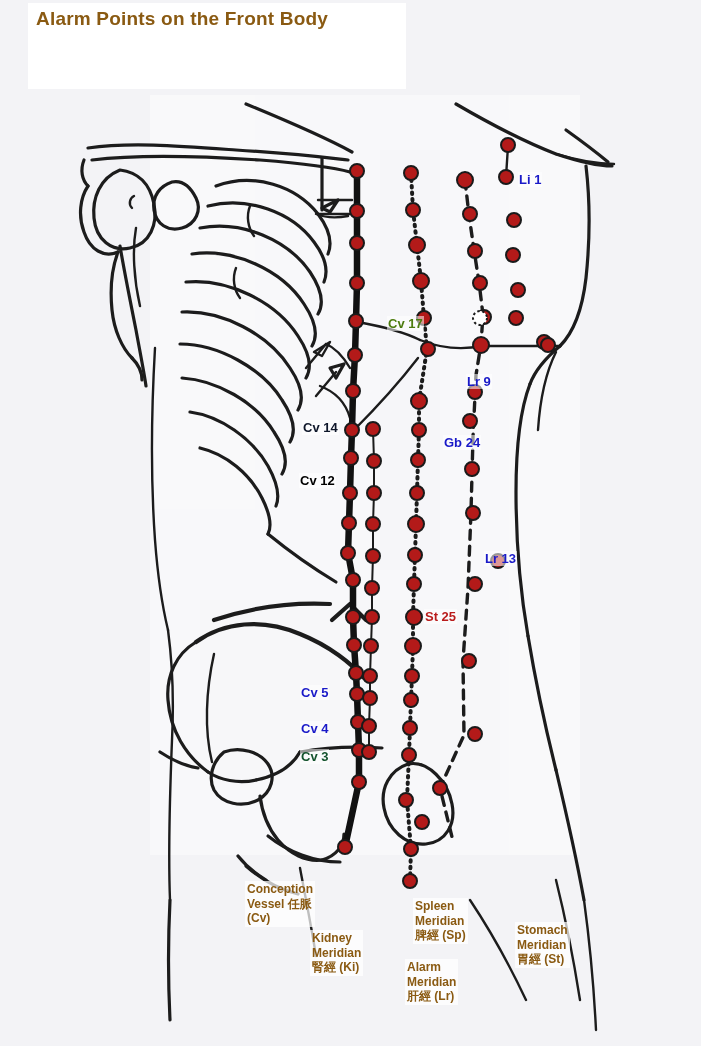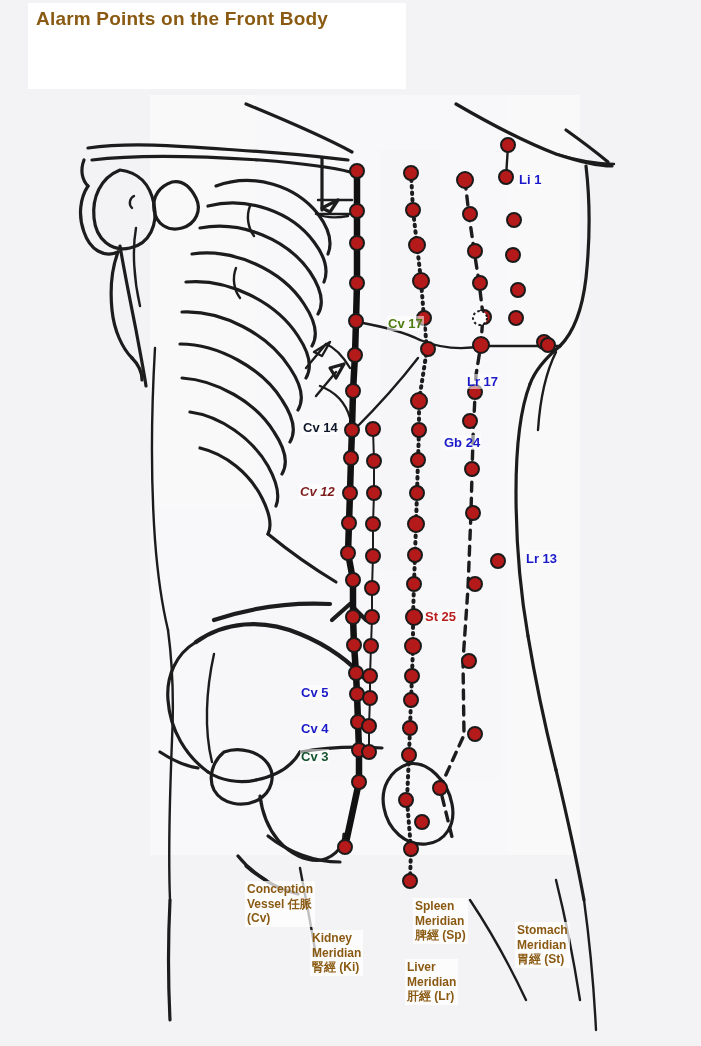--- a/index.html
+++ b/index.html
@@ -284,41 +284,41 @@
 
     <circle id="hollow-pt" cx="480" cy="318" r="7" fill="#ffffff" stroke="#1c1c1c" stroke-width="2" stroke-dasharray="2.5 2.5"></circle>
   </svg>
 
   <div class="titlebox"></div>
   <div class="title-en">Alarm Points on the Front Body</div>
 
   <div id="labels-layer">
       <div class="ptlabel" style="left: 518px; top: 172px; color: rgb(26, 26, 200);">Li 1</div>
       <div class="ptlabel" style="left: 368px; top: 316px; color: #4d7c0f; margin-left: 19px;">Cv 17</div>
-      <div class="ptlabel" style="left: 466px; top: 374px; color: rgb(26, 26, 200);">Lr 17</div>
+      <div class="ptlabel" style="left: 466px; top: 374px; color: rgb(26, 26, 200);">Lr 9</div>
       <div class="ptlabel" style="left: 443px; top: 435px; color: rgb(26, 26, 200);">Gb 24</div>
       <div class="ptlabel" style="left: 302px; top: 420px; color: #0f172a; text-align: right;">Cv 14</div>
-      <div class="ptlabel" style="left: 299px; top: 484px; color: #7f1d1d; font-style: italic;">Cv 12</div>
-      <div class="ptlabel" style="left: 484px; top: 551px; color: rgb(26, 26, 200); margin-left: 41px;">Lr 13</div>
+      <div class="ptlabel" style="left: 299px; top: 473px; color: #000000;">Cv 12</div>
+      <div class="ptlabel" style="left: 484px; top: 551px; color: rgb(26, 26, 200);">Lr 13</div>
       <div class="ptlabel" style="left: 424px; top: 609px; color: #b91c1c;">St 25</div>
       <div class="ptlabel" style="left: 300px; top: 685px; color: rgb(26, 26, 200);">Cv 5</div>
       <div class="ptlabel" style="left: 300px; top: 721px; color: rgb(26, 26, 200);">Cv 4</div>
       <div class="ptlabel" style="left: 300px; top: 749px; color: #14532d;">Cv 3</div>
     </div>
   <div id="legend-layer">
       <div class="legend" style="left: 245px; top: 881px; color: rgb(138, 90, 18);">Conception
 Vessel 任脈
 (Cv)</div>
       <div class="legend" style="left: 310px; top: 930px; color: rgb(138, 90, 18);">Kidney
 Meridian
 腎經 (Ki)</div>
       <div class="legend" style="left: 413px; top: 898px; color: rgb(138, 90, 18);">Spleen
 Meridian
 脾經 (Sp)</div>
-      <div class="legend" style="left: 405px; top: 959px; color: rgb(138, 90, 18);">Liver
+      <div class="legend" style="left: 405px; top: 959px; color: rgb(138, 90, 18);">Alarm
 Meridian
 肝經 (Lr)</div>
       <div class="legend" style="left: 515px; top: 922px; color: rgb(138, 90, 18);">Stomach
 Meridian
 胃經 (St)</div>
     </div>
 
 </div>
 
 </body></html>

